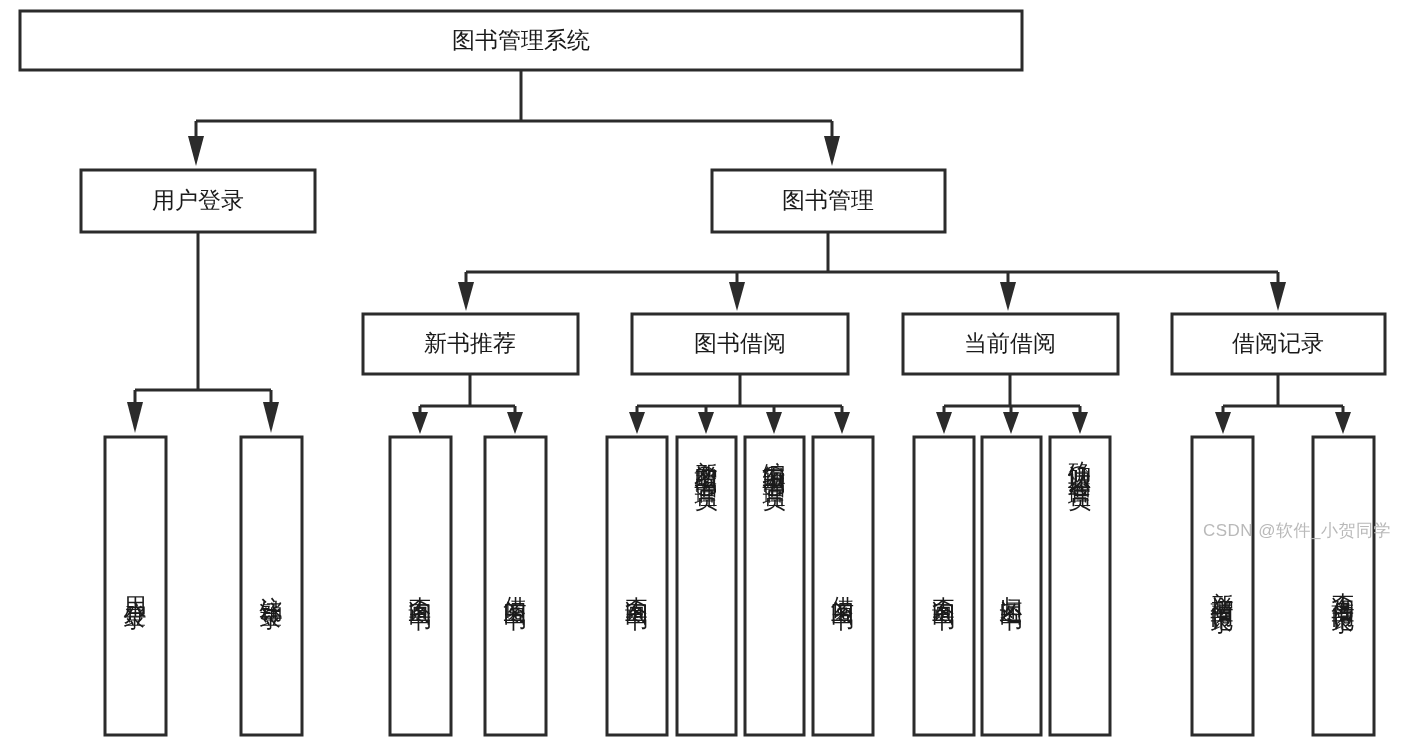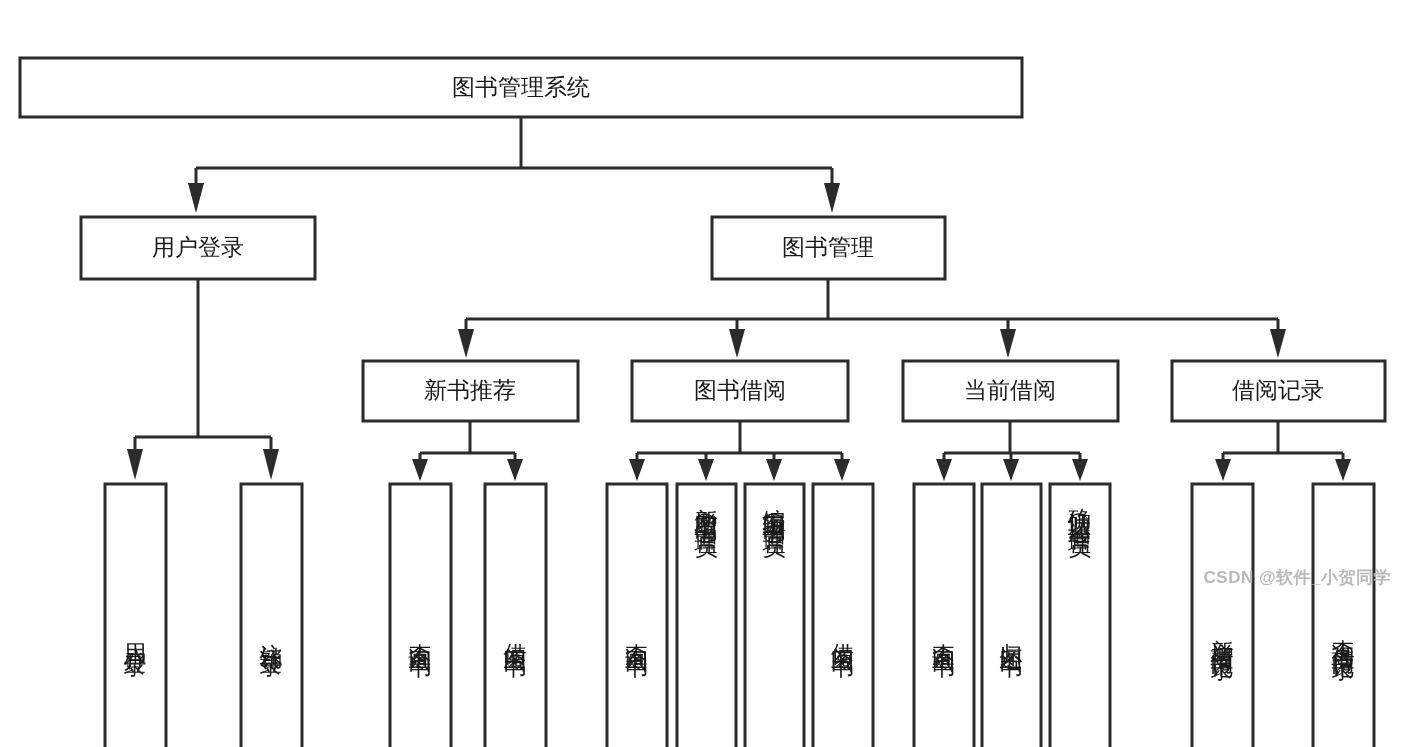--- a/index.html
+++ b/index.html
@@ -11,21 +11,20 @@
     width: 1405px;
     height: 747px;
     font-family: "Liberation Sans", sans-serif;
     overflow: hidden;
     position: relative;
   }
   #diagram-root {
     position: relative;
     width: 1405px;
     height: 548px;
-    margin-top: 47px;
   }
   svg#flow {
     position: absolute;
     left: 0;
     top: 0;
     width: 1405px;
     height: 747px;
     display: block;
   }
   .node-rect {
@@ -74,21 +73,20 @@
   .watermark {
     position: absolute;
     right: 14px;
     bottom: 6px;
     font-family: "Liberation Sans", sans-serif;
     font-size: 17px;
     color: #b9b9b9;
     letter-spacing: 0.5px;
     user-select: none;
     white-space: nowrap;
-    font-weight: bold;
   }
 </style>
 </head>
 <body>
 
 <div id="diagram-root">
 
   <svg id="flow" viewBox="0 0 1405 747">
 
     <rect class="node-rect" x="20" y="11" width="1002" height="59"></rect>

